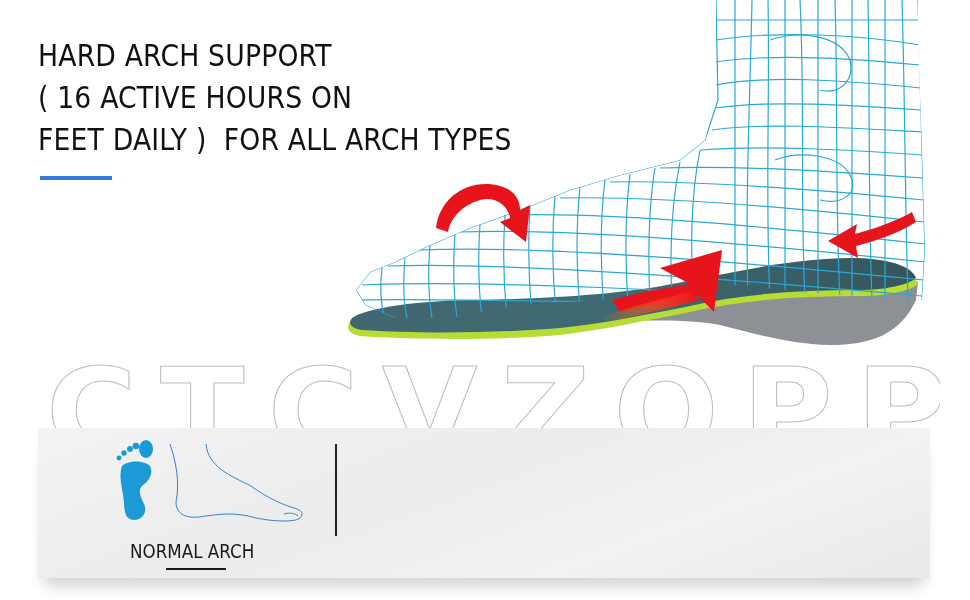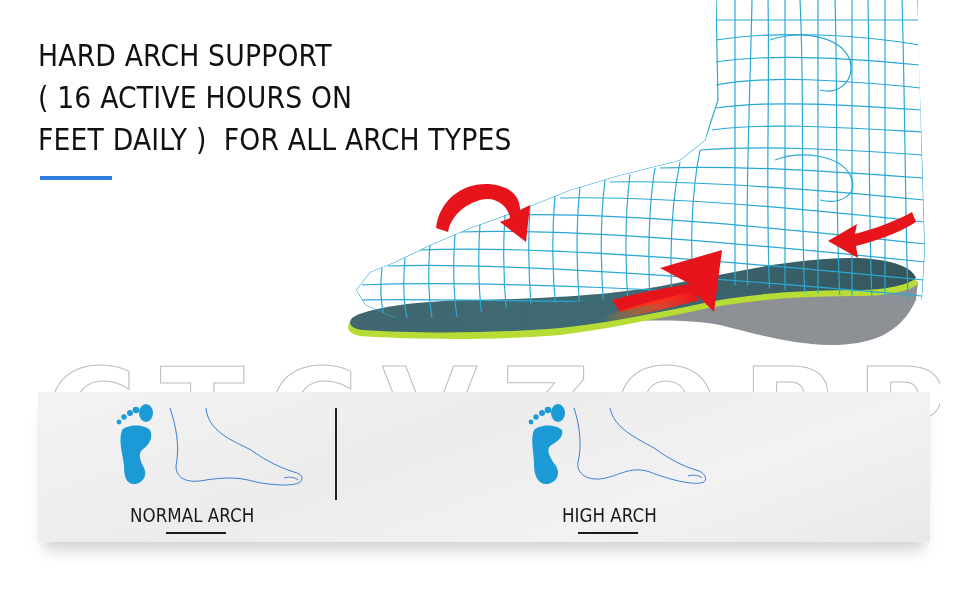--- a/index.html
+++ b/index.html
@@ -8,21 +8,21 @@
   .headline { position:absolute; left:38px; top:34px; margin:0; font-weight:normal;
               font-size:31px; line-height:42px; color:#111; letter-spacing:0.2px;
               font-family:"DejaVu Sans", sans-serif; transform:scaleX(0.86); transform-origin:left top; }
   .headline span { display:block; white-space:pre; }
   .accent-bar { position:absolute; left:40px; top:176px; width:72px; height:4px; background:#2f7de1; }
   .illus { position:absolute; left:0; top:0; width:970px; height:600px; }
   .watermark { position:absolute; left:40px; top:350px; width:900px; height:80px; overflow:hidden; }
   .watermark span { display:block; font-family:"DejaVu Sans", sans-serif; font-size:118px; line-height:118px;
       letter-spacing:22px; color:transparent; -webkit-text-stroke:1px #b9bec3; margin-top:2px; margin-left:6px;
       font-weight:bold; transform:scaleX(1.05); transform-origin:left top; }
-  .panel { position:absolute; left:38px; top:392px; width:892px; height:150px;
+  .panel { position:absolute; left:38px; top:428px; width:892px; height:150px;
       background:linear-gradient(160deg,#f3f3f3 0%,#ececec 40%,#f2f2f2 70%,#e9e9e9 100%);
       box-shadow:0 14px 14px -6px rgba(0,0,0,0.18); display:flex; }
   .col { position:relative; flex:1; }
   .divider { position:absolute; top:16px; width:2px; height:92px; background:#222; }
   .label { position:absolute; top:112px; font-size:19px; color:#1a1a1a; white-space:nowrap;
            font-family:"DejaVu Sans", sans-serif; transform:scaleX(0.88); transform-origin:left top; }
   .underline { position:absolute; top:140px; width:60px; height:2px; background:#1a1a1a; }
   .footprint, .outline { position:absolute; }
 </style>
 </head>
@@ -136,31 +136,13 @@
       </g>
     </svg>
     <svg class="outline" style="left:128px;top:14px" width="150" height="82" viewBox="0 0 150 82">
       <path d="M4,2 C10,20 14,40 10,60 C10,72 20,78 40,74 C55,72 70,70 90,76 C110,80 130,80 134,76 C138,72 136,68 128,66 C115,62 100,55 85,44 C65,34 42,25 40,2" fill="none" stroke="#3a7fd0" stroke-width="1"></path>
       <path d="M118,72 C124,70 130,72 132,74" fill="none" stroke="#3a7fd0" stroke-width="1"></path>
     </svg>
     <span class="label" style="left:92px">NORMAL ARCH</span>
     <div class="underline" style="left:128px"></div>
     <div class="divider" style="left:297px"></div>
   </div>
-  <div class="col">
-    <svg class="footprint" style="left:42px;top:12px" width="40" height="82" viewBox="0 0 40 82">
-      <g fill="#1c9ad6">
-        <ellipse cx="32" cy="9" rx="7" ry="9"></ellipse>
-          <circle cx="22" cy="6" r="3.3"></circle>
-          <circle cx="16" cy="9" r="3"></circle>
-          <circle cx="10" cy="13" r="2.7"></circle>
-          <circle cx="5" cy="18" r="2.4"></circle>
-        <path d="M8,26 C14,20 30,20 36,26 C38,34 30,38 24,42 C20,46 24,54 30,62 C36,72 28,80 20,80 C12,80 8,72 8,60 C8,48 4,36 8,26 Z"></path>
-      </g>
-    </svg>
-    <svg class="outline" style="left:86px;top:14px" width="150" height="82" viewBox="0 0 150 82">
-      <path d="M4,2 C10,20 12,40 8,56 C6,68 18,76 36,72 C52,68 62,60 80,66 C100,74 125,80 134,76 C138,72 134,66 126,64 C112,60 98,52 84,42 C66,32 44,22 40,2" fill="none" stroke="#3a7fd0" stroke-width="1"></path>
-      <path d="M118,70 C124,68 130,70 132,72" fill="none" stroke="#3a7fd0" stroke-width="1"></path>
-    </svg>
-    <span class="label" style="left:78px">HIGH ARCH</span>
-    <div class="underline" style="left:94px"></div>
-  </div>
 </div>
 
 </body></html>

